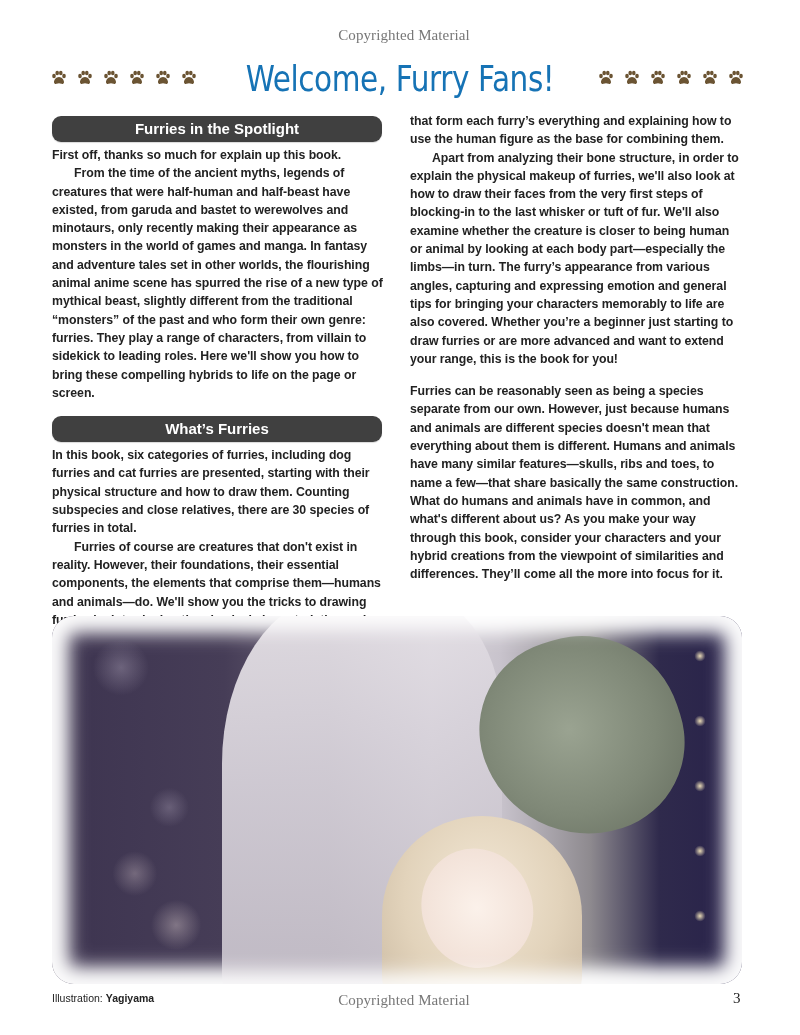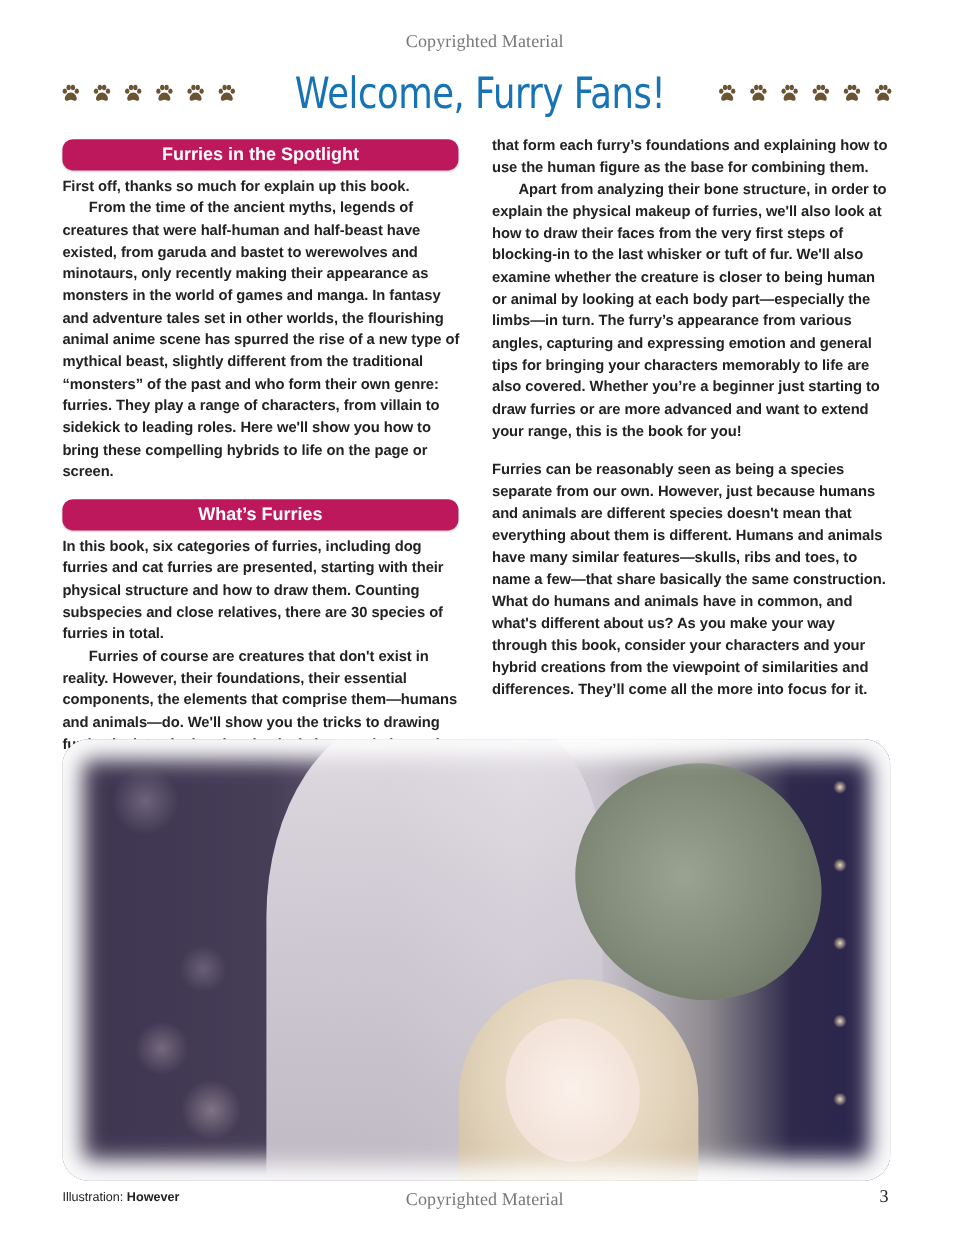--- a/index.html
+++ b/index.html
@@ -24,21 +24,21 @@
     font-family: "DejaVu Sans", sans-serif; font-size: 36px; color: #1673b5;
     letter-spacing: -0.5px; font-weight: normal;
     transform: scaleX(0.82); transform-origin: center;
   }
 
   .col { position: absolute; width: 332px; }
   .col.left { left: 52px; top: 116px; }
   .col.right { left: 410px; top: 112px; }
 
   .section-head {
-    height: 26px; border-radius: 9px; background: #be185d;
+    height: 26px; border-radius: 9px; background: #404040;
     color: #fff; font-weight: bold; font-size: 15px; text-align: center;
     line-height: 26px; margin-bottom: 4px;
     box-shadow: 0 1px 1px rgba(0,0,0,0.15);
   }
   .col.left .section-head { width: 330px; }
   .col.right .section-head { width: 331px; }
 
   .para {
     font-size: 12.3px; line-height: 18.3px; font-weight: bold; color: #222;
     text-align: left; letter-spacing: -0.05px;
@@ -207,33 +207,33 @@
   <div class="section-head">Furries in the Spotlight</div>
   <p class="para">First off, thanks so much for explain up this book.</p>
   <p class="para indent">From the time of the ancient myths, legends of creatures that were half-human and half-beast have existed, from garuda and bastet to werewolves and minotaurs, only recently making their appearance as monsters in the world of games and manga. In fantasy and adventure tales set in other worlds, the flourishing animal anime scene has spurred the rise of a new type of mythical beast, slightly different from the traditional “monsters” of the past and who form their own genre: furries. They play a range of characters, from villain to sidekick to leading roles. Here we'll show you how to bring these compelling hybrids to life on the page or screen.</p>
   <div class="gap-sm"></div>
   <div class="section-head">What’s Furries</div>
   <p class="para">In this book, six categories of furries, including dog furries and cat furries are presented, starting with their physical structure and how to draw them. Counting subspecies and close relatives, there are 30 species of furries in total.</p>
   <p class="para indent">Furries of course are creatures that don't exist in reality. However, their foundations, their essential components, the elements that comprise them—humans and animals—do. We'll show you the tricks to drawing furries by introducing the physical characteristics and structures of the creatures</p>
 </div>
 
 <div class="col right">
-  <p class="para">that form each furry’s foundations and explaining how to use the human figure as the base for combining them.</p>
+  <p class="para">that form each furry’s everything and explaining how to use the human figure as the base for combining them.</p>
   <p class="para indent">Apart from analyzing their bone structure, in order to explain the physical makeup of furries, we'll also look at how to draw their faces from the very first steps of blocking-in to the last whisker or tuft of fur. We'll also examine whether the creature is closer to being human or animal by looking at each body part—especially the limbs—in turn. The furry’s appearance from various angles, capturing and expressing emotion and general tips for bringing your characters memorably to life are also covered. Whether you’re a beginner just starting to draw furries or are more advanced and want to extend your range, this is the book for you!</p>
   <div class="gap-sm"></div>
   <p class="para">Furries can be reasonably seen as being a species separate from our own. However, just because humans and animals are different species doesn't mean that everything about them is different. Humans and animals have many similar features—skulls, ribs and toes, to name a few—that share basically the same construction. What do humans and animals have in common, and what's different about us? As you make your way through this book, consider your characters and your hybrid creations from the viewpoint of similarities and differences. They’ll come all the more into focus for it.</p>
 </div>
 
 <div class="illustration" aria-label="Anime-style illustration: a tall green-furred beast-headed figure in a white shirt embracing a blonde girl in a school uniform, bokeh lights in background">
   <div class="illus-figure-shirt"></div>
   <div class="illus-head"></div>
   <div class="illus-girl-hair"></div>
   <div class="illus-girl-face"></div>
   <div class="illus-lights"></div>
   <div class="illus-vignette"></div>
 </div>
 
 <div class="credit">
   <span class="credit-label">Illustration:</span>
-  <span class="credit-name">However</span>
+  <span class="credit-name">Yagiyama</span>
 </div>
 <div class="watermark bottom">Copyrighted Material</div>
 <div class="page-number">3</div>
 
 </body></html>

